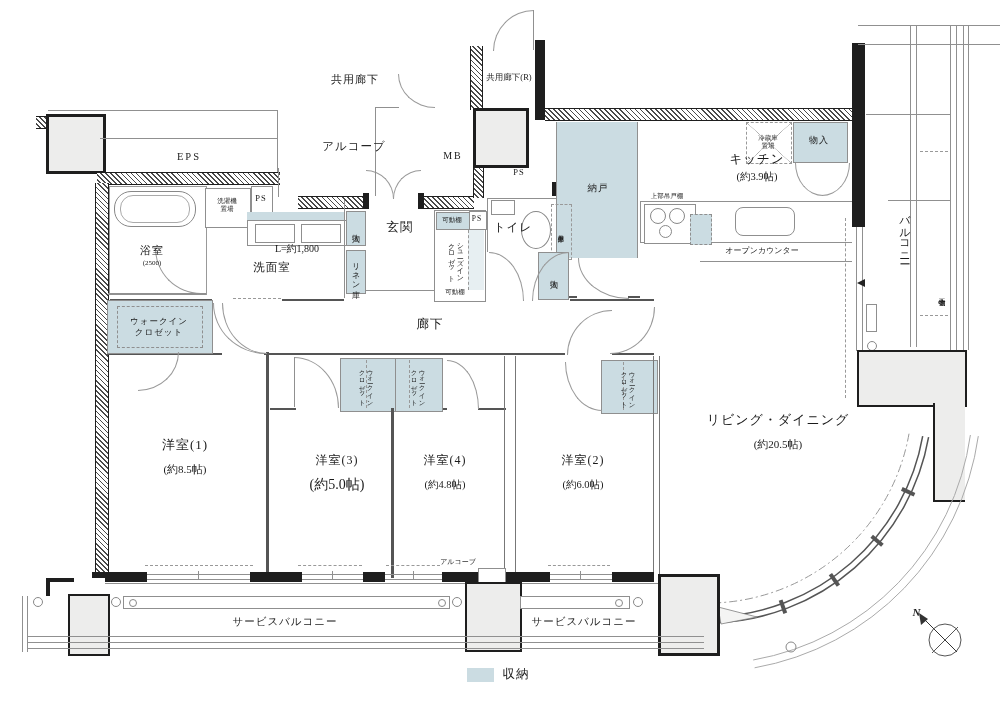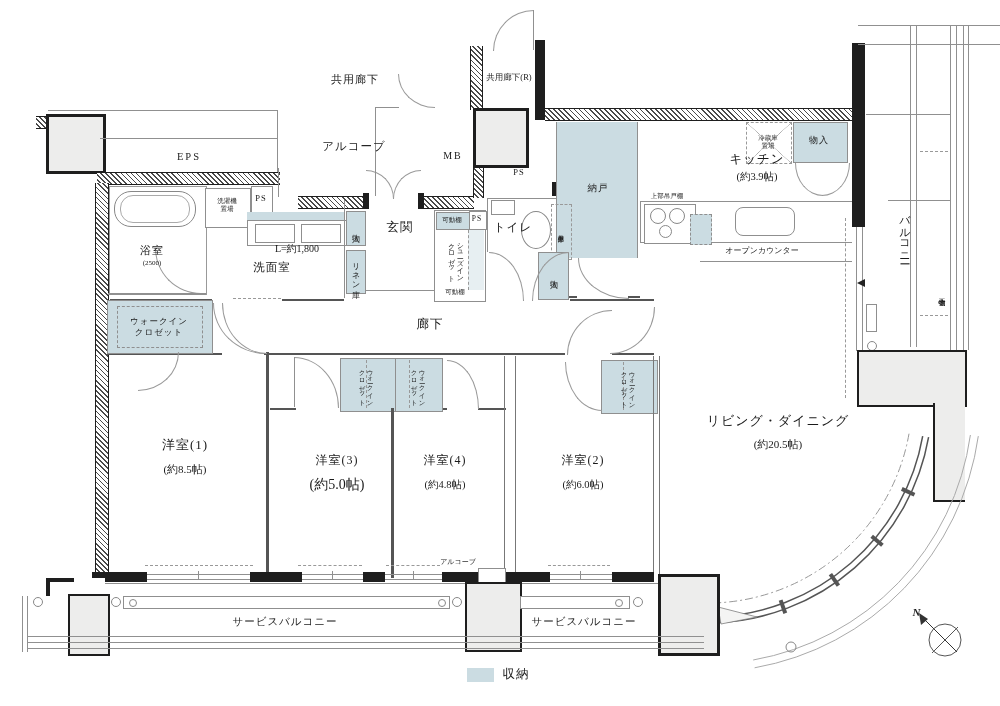--- a/index.html
+++ b/index.html
@@ -294,21 +294,21 @@
 
   <div class="lbl" style="left:185px;top:445px;font-size:13px;">洋室(1)</div>
   <div class="lbl" style="left:185px;top:470px;font-size:11px;letter-spacing:0;">(約8.5帖)</div>
   <div class="lbl" style="left:337px;top:460px;font-size:12px;">洋室(3)</div>
   <div class="lbl" style="left:337px;top:485px;font-size:14px;letter-spacing:0;">(約5.0帖)</div>
   <div class="lbl" style="left:445px;top:460px;font-size:12px;">洋室(4)</div>
   <div class="lbl" style="left:445px;top:485px;font-size:10.5px;letter-spacing:0;">(約4.8帖)</div>
   <div class="lbl" style="left:583px;top:460px;font-size:12px;">洋室(2)</div>
   <div class="lbl" style="left:583px;top:485px;font-size:10.5px;letter-spacing:0;">(約6.0帖)</div>
 
-  <div class="lbl" style="left:778px;top:421px;font-size:13px;">リビング・ダイニング</div>
+  <div class="lbl" style="left:778px;top:421px;font-size:13px;font-family:Liberation Mono, monospace;">リビング・ダイニング</div>
   <div class="lbl" style="left:778px;top:445px;font-size:11px;letter-spacing:0;">(約20.5帖)</div>
 
   <div class="lbl" style="left:458px;top:562px;font-size:7px;letter-spacing:0;">アルコーブ</div>
   <div class="lbl" style="left:285px;top:622px;font-size:10.5px;">サービスバルコニー</div>
   <div class="lbl" style="left:584px;top:622px;font-size:10.5px;">サービスバルコニー</div>
 
   <div class="lbl" style="left:516px;top:675px;font-size:12.5px;">収納</div>
   <div class="lbl it" style="left:917px;top:613px;font-size:11px;font-weight:bold;">N</div>
 
 </div>

